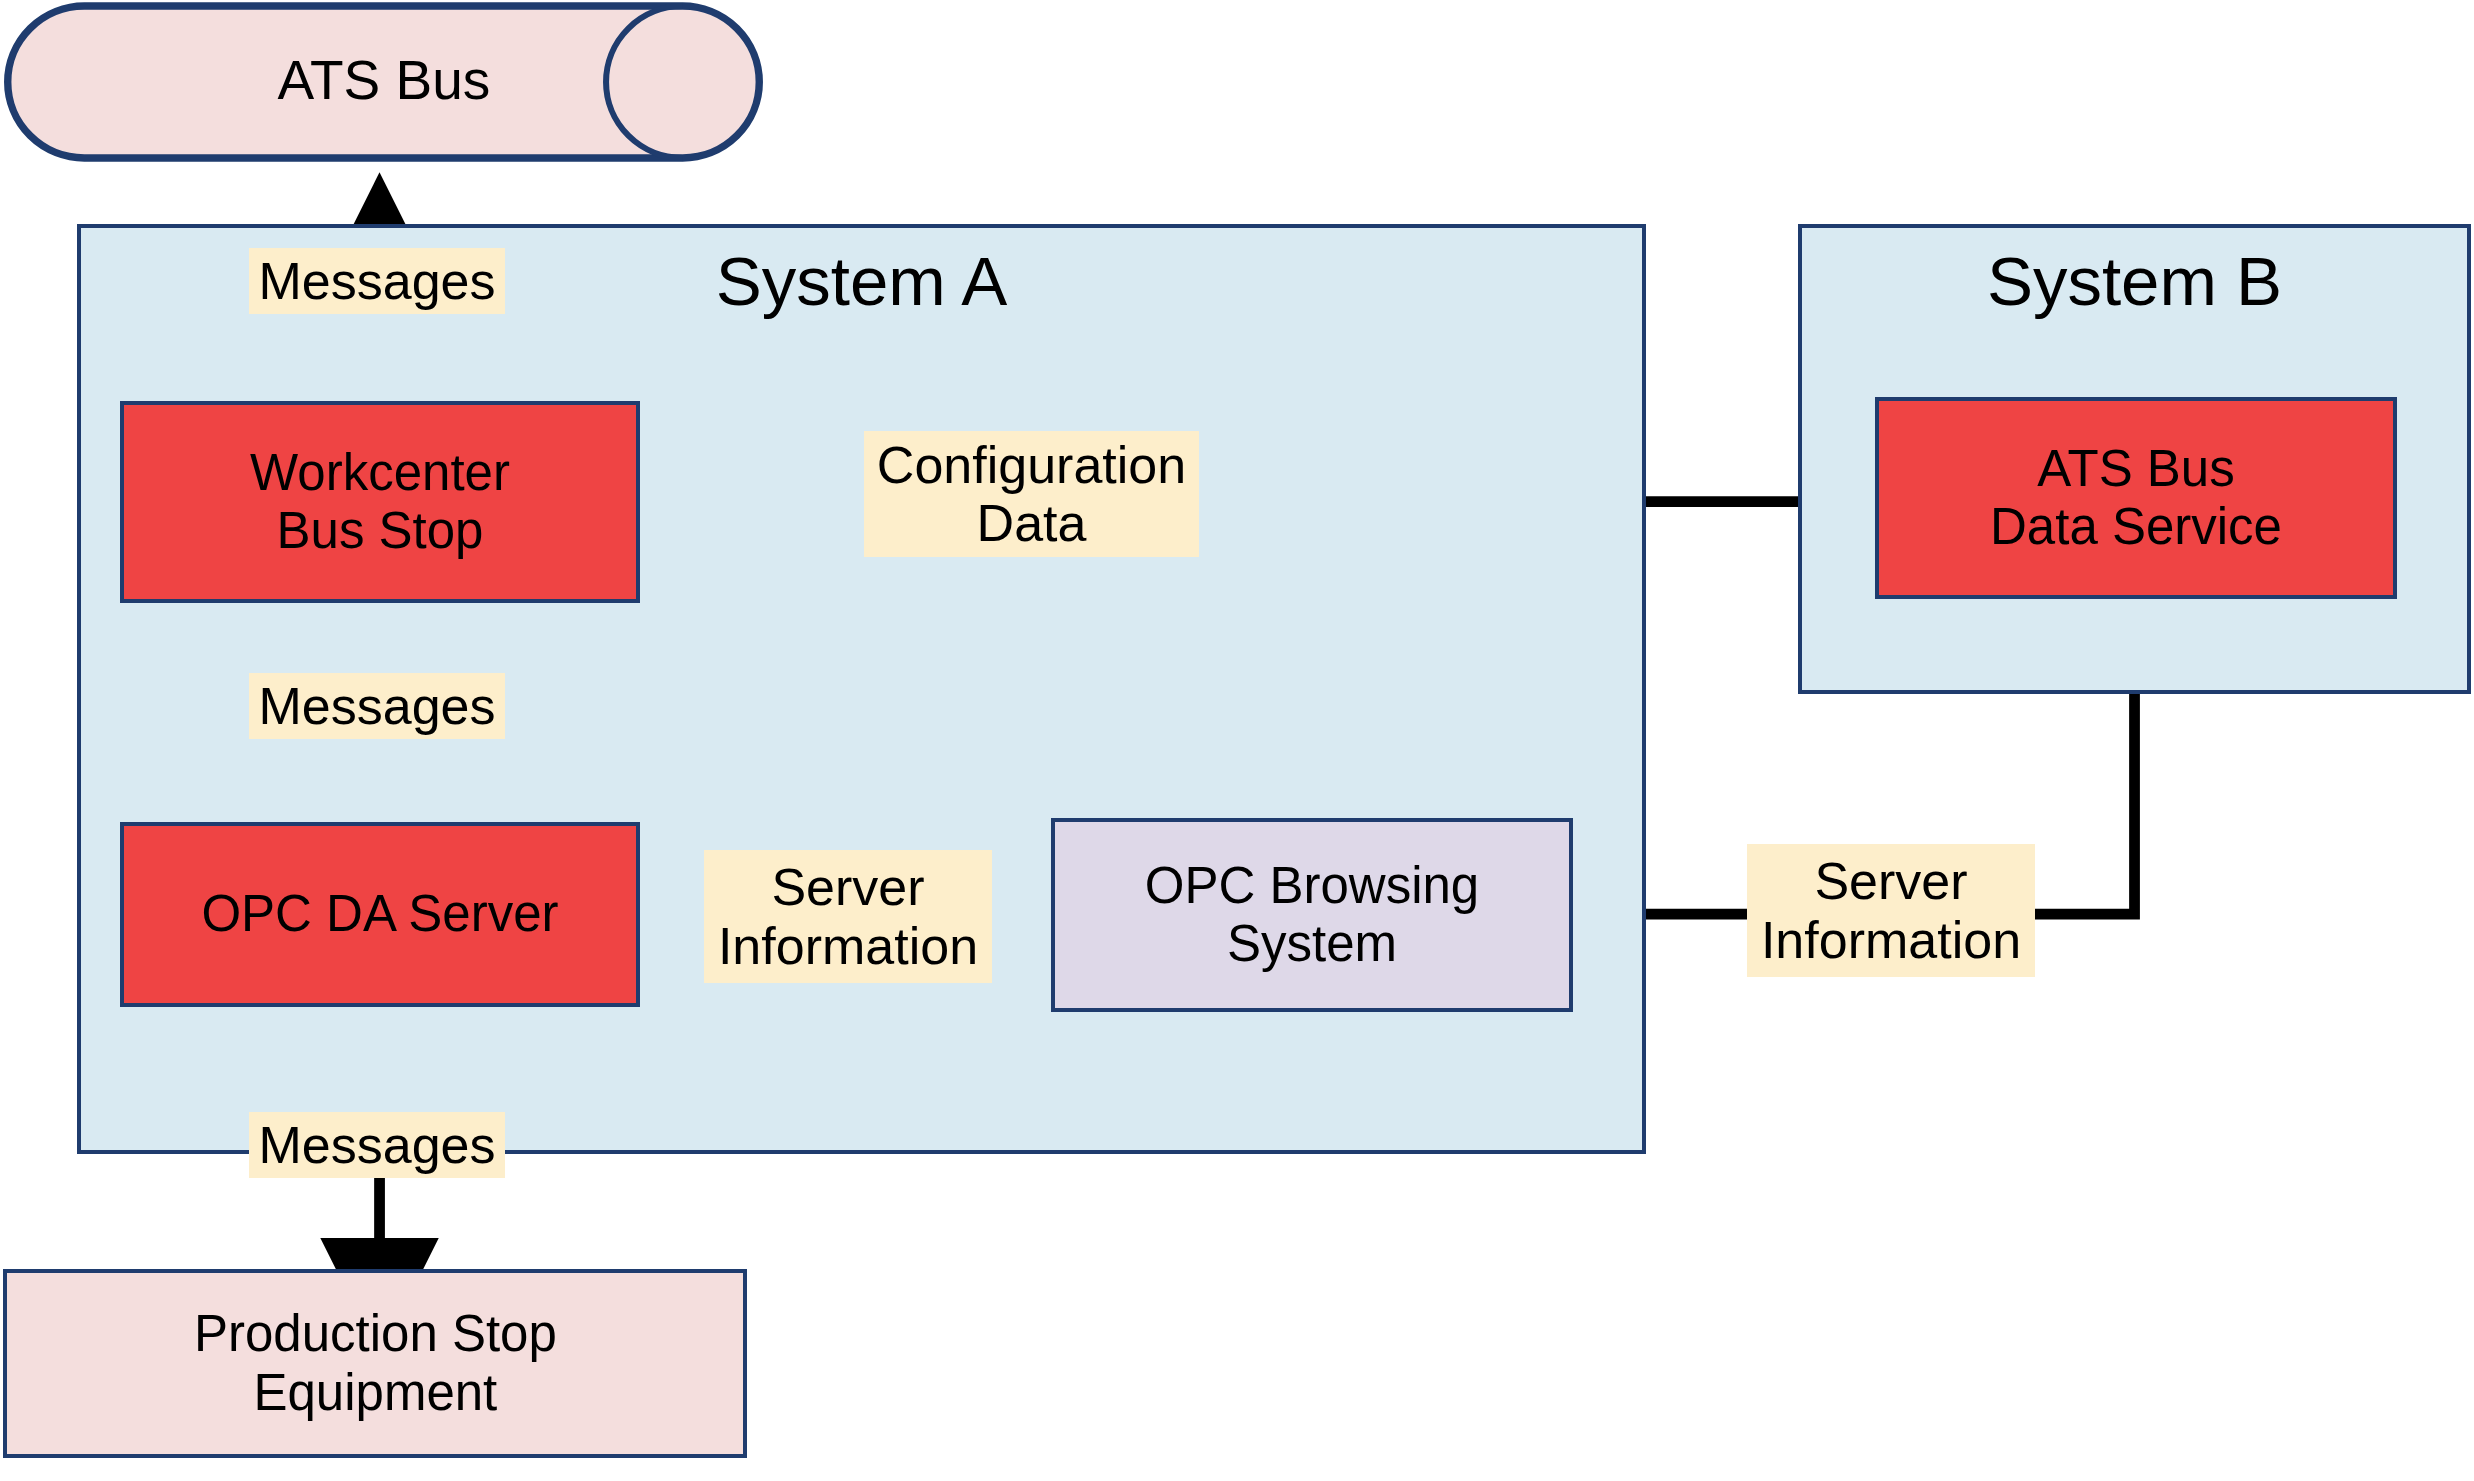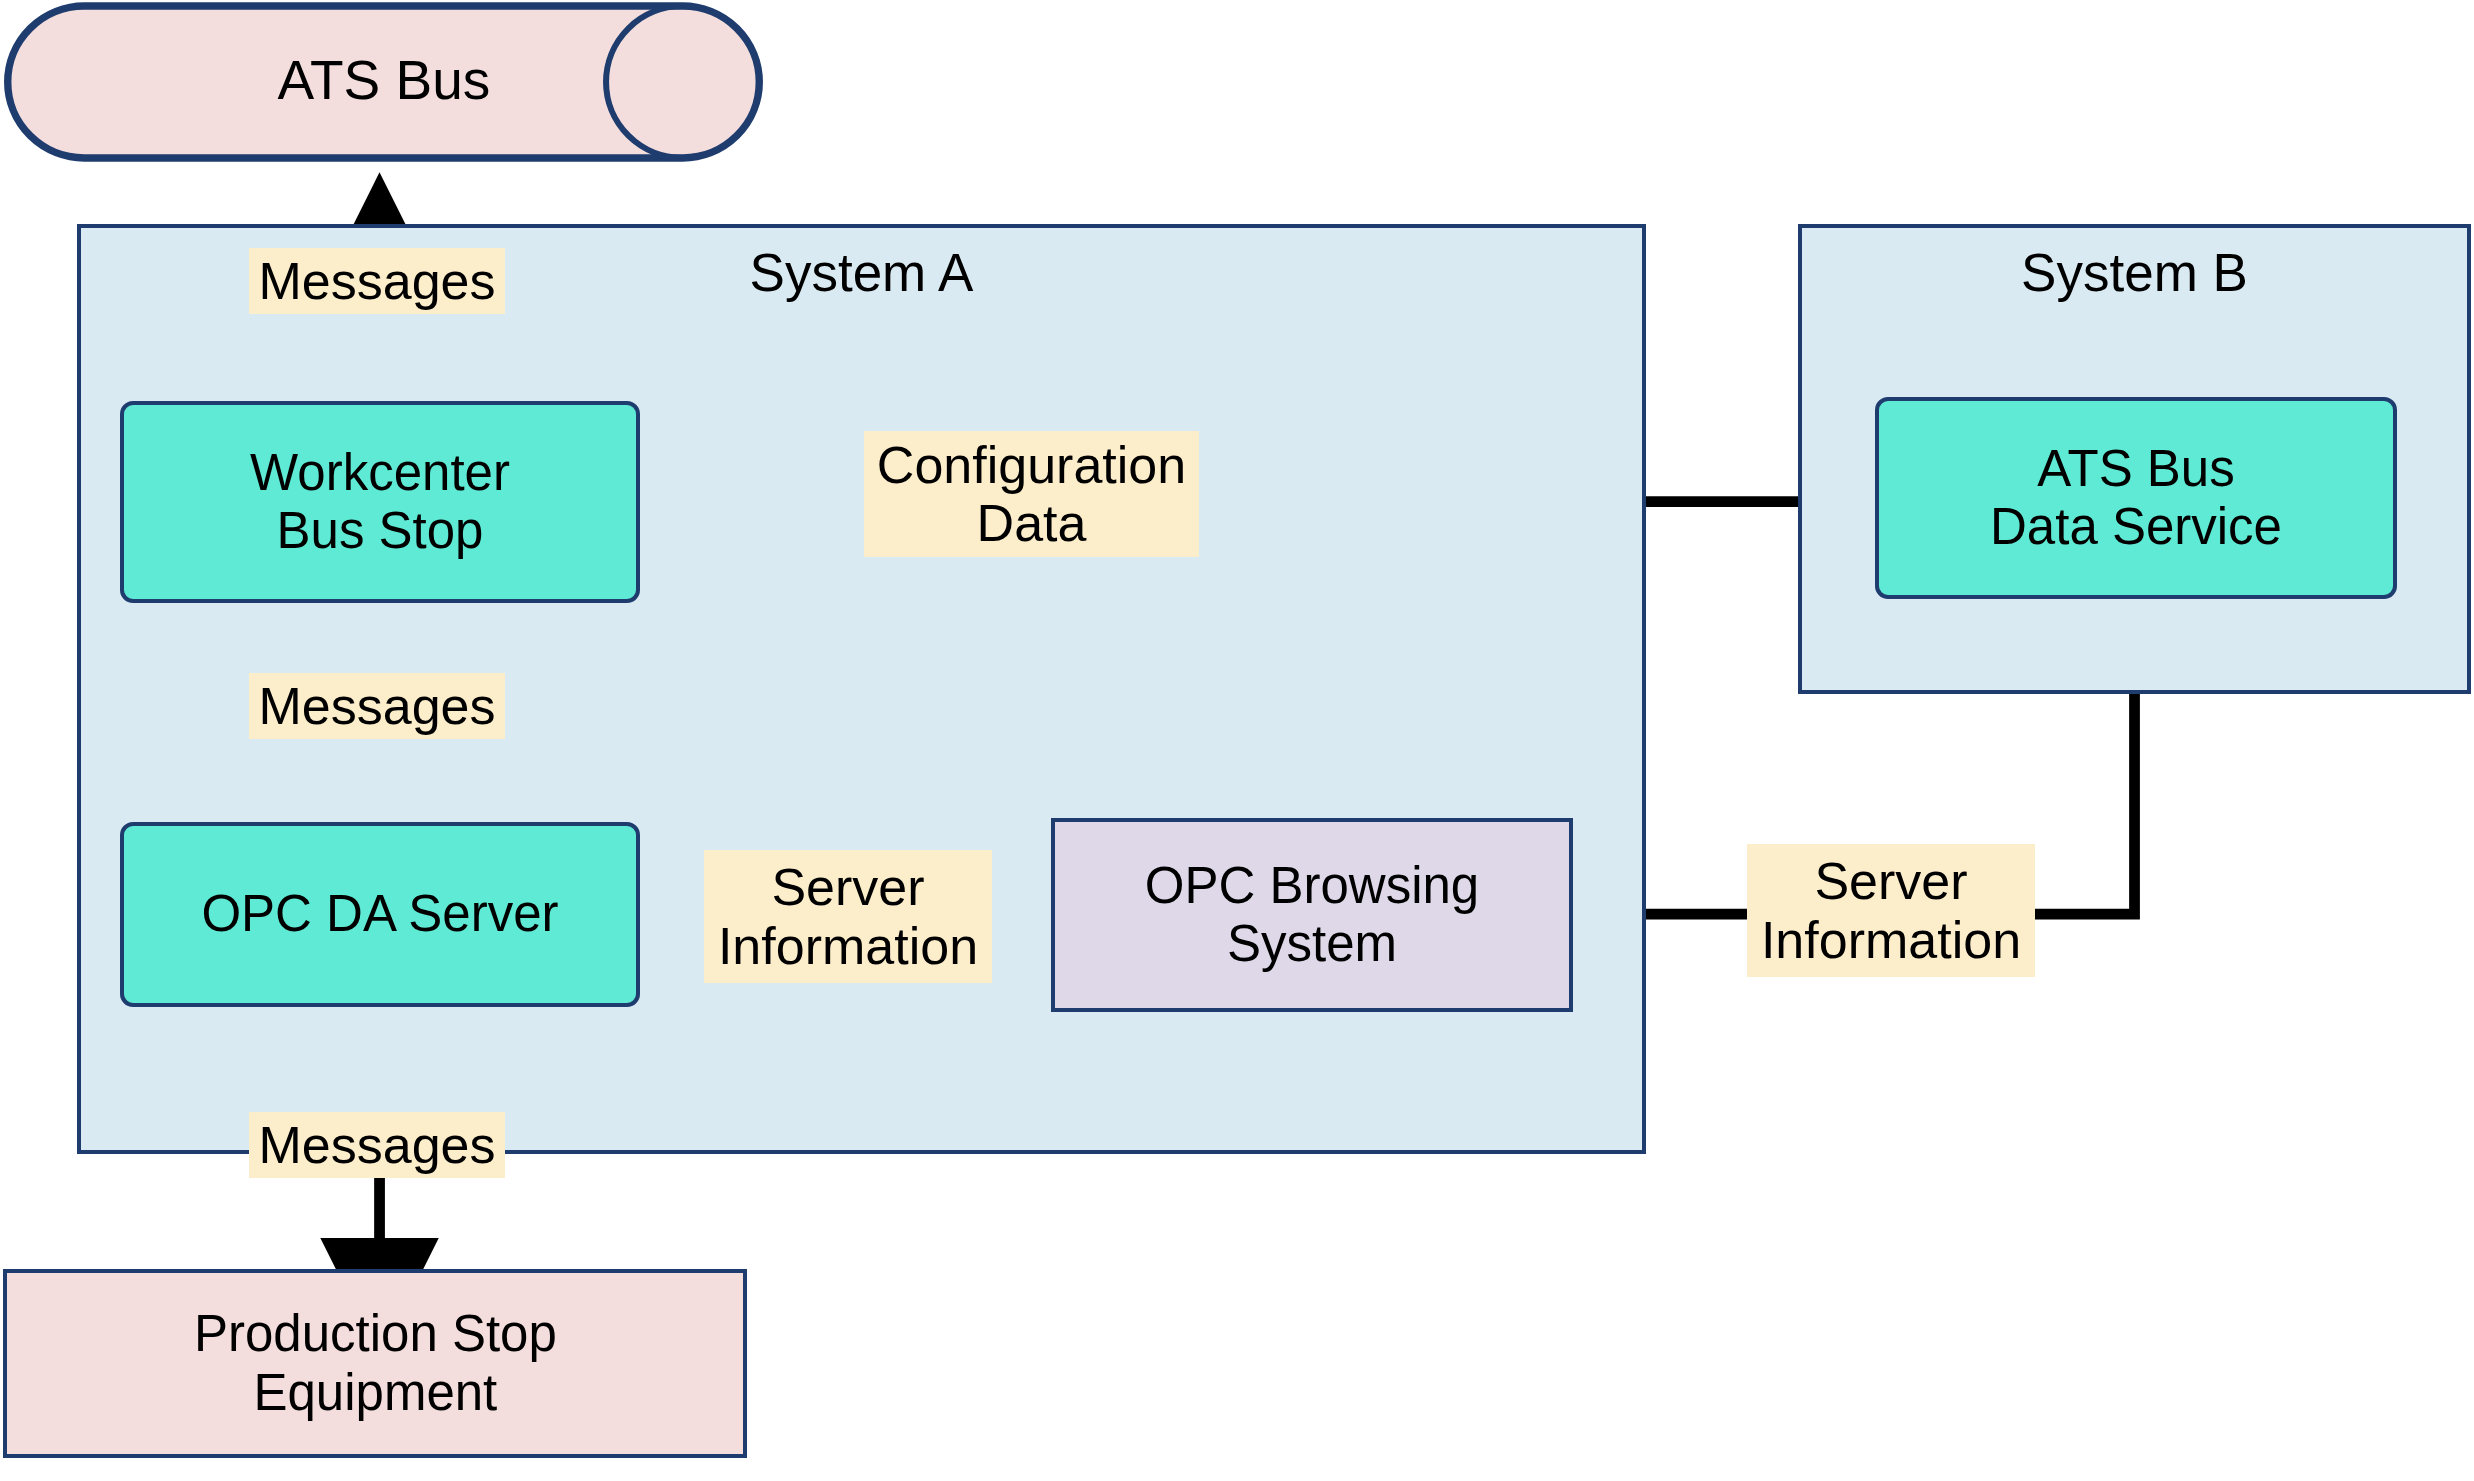--- a/index.html
+++ b/index.html
@@ -35,28 +35,28 @@
   }
   
   .group {
     border: 4.7px solid #1f3c6e;
     background: #d9eaf2;
     align-items: flex-start;
     justify-content: center;
   }
   .group > .group-title {
     margin-top: 15px;
-    font-size: 53px;
+    font-size: 69px;
   }
   
   .box {
     border: 4.7px solid #1f3c6e;
     font-size: 51px;
   }
-  .box.green  { background: #5eead4; border-radius: 13px; }
+  .box.green  { background: #ef4444; }
   .box.purple { background: #ded8e8; }
   .box.pink   { background: #f4dedd; }
   
   .cyl-wrap { position: absolute; }
   .cyl-label {
     position: absolute;
     left: 0; right: 0;
     text-align: center;
     color: #000;
     font-size: 55px;

